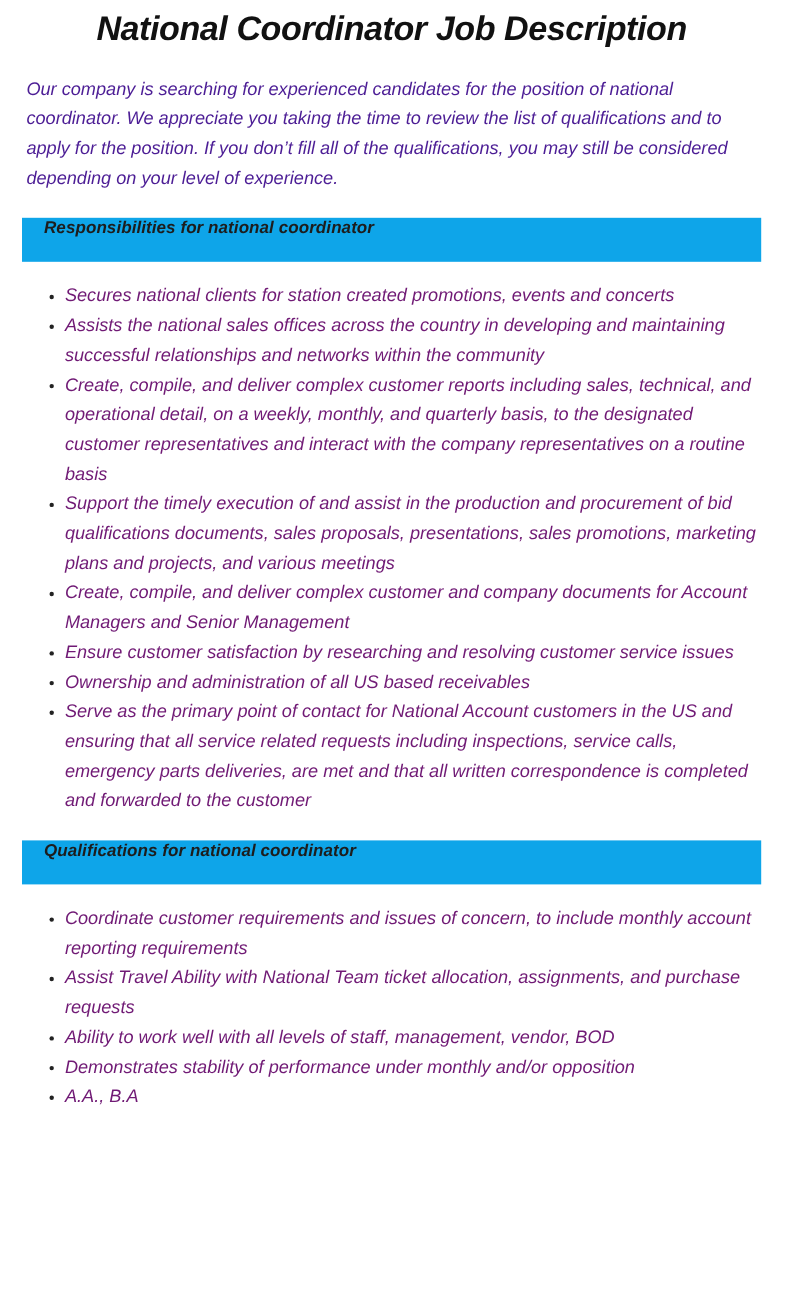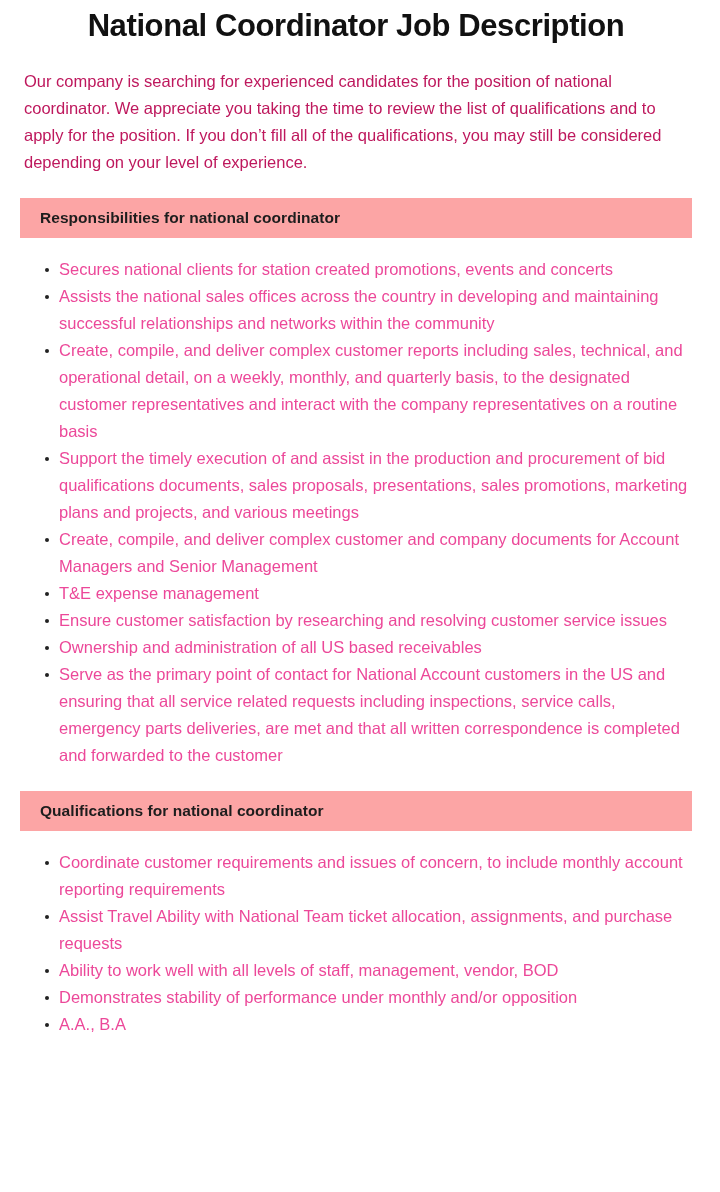--- a/index.html
+++ b/index.html
@@ -13,20 +13,21 @@
     font-family: "Liberation Sans", "DejaVu Sans", sans-serif;
     color: #1a1a1a;
     -webkit-font-smoothing: antialiased;
   }
 
   .page {
     width: 712px;
     box-sizing: border-box;
     padding: 0;
     position: relative;
+    font-style: italic;
   }
 
   
   .doc-title {
     font-size: 31px;
     line-height: 40px;
     font-weight: 700;
     letter-spacing: -0.4px;
     text-align: center;
     color: #111111;
@@ -35,31 +36,30 @@
     box-sizing: border-box;
   }
 
   
   .intro {
     margin: 0;
     padding: 22px 36px 0 24px;
     box-sizing: border-box;
     font-size: 16.5px;
     line-height: 27px;
-    color: #be185d;
+    color: #4c1d95;
     text-align: left;
   }
 
   
   .section-band {
     margin: 22px 20px 0 20px;
-    background: #fca5a5;
+    background: #0ea5e9;
     height: 40px;
     display: flex;
-    align-items: center;
     box-sizing: border-box;
   }
   .section-band .section-title {
     padding-left: 20px;
     font-size: 15.5px;
     line-height: 20px;
     font-weight: 600;
     color: #1d1d1d;
     letter-spacing: 0.05px;
   }
@@ -70,21 +70,21 @@
     margin: 0;
     padding: 18px 24px 0 24px;
     box-sizing: border-box;
   }
   ul.bullets li {
     position: relative;
     padding-left: 35px;
     margin: 0 0 0 0;
     font-size: 16.5px;
     line-height: 27px;
-    color: #ec4899;
+    color: #701a75;
   }
   ul.bullets li::before {
     content: "";
     position: absolute;
     left: 21px;
     top: 12px;
     width: 4px;
     height: 4px;
     border-radius: 50%;
     background: #222222;
@@ -105,21 +105,20 @@
 
   <div class="section-band">
     <span class="section-title">Responsibilities for national coordinator</span>
   </div>
   <ul class="bullets">
     <li>Secures national clients for station created promotions, events and concerts</li>
     <li>Assists the national sales offices across the country in developing and maintaining successful relationships and networks within the community</li>
     <li>Create, compile, and deliver complex customer reports including sales, technical, and operational detail, on a weekly, monthly, and quarterly basis, to the designated customer representatives and interact with the company representatives on a routine basis</li>
     <li>Support the timely execution of and assist in the production and procurement of bid qualifications documents, sales proposals, presentations, sales promotions, marketing plans and projects, and various meetings</li>
     <li>Create, compile, and deliver complex customer and company documents for Account Managers and Senior Management</li>
-    <li>T&amp;E expense management</li>
     <li>Ensure customer satisfaction by researching and resolving customer service issues</li>
     <li>Ownership and administration of all US based receivables</li>
     <li>Serve as the primary point of contact for National Account customers in the US and ensuring that all service related requests including inspections, service calls, emergency parts deliveries, are met and that all written correspondence is completed and forwarded to the customer</li>
   </ul>
 
   <div class="section-band">
     <span class="section-title">Qualifications for national coordinator</span>
   </div>
   <ul class="bullets">
     <li>Coordinate customer requirements and issues of concern, to include monthly account reporting requirements</li>

